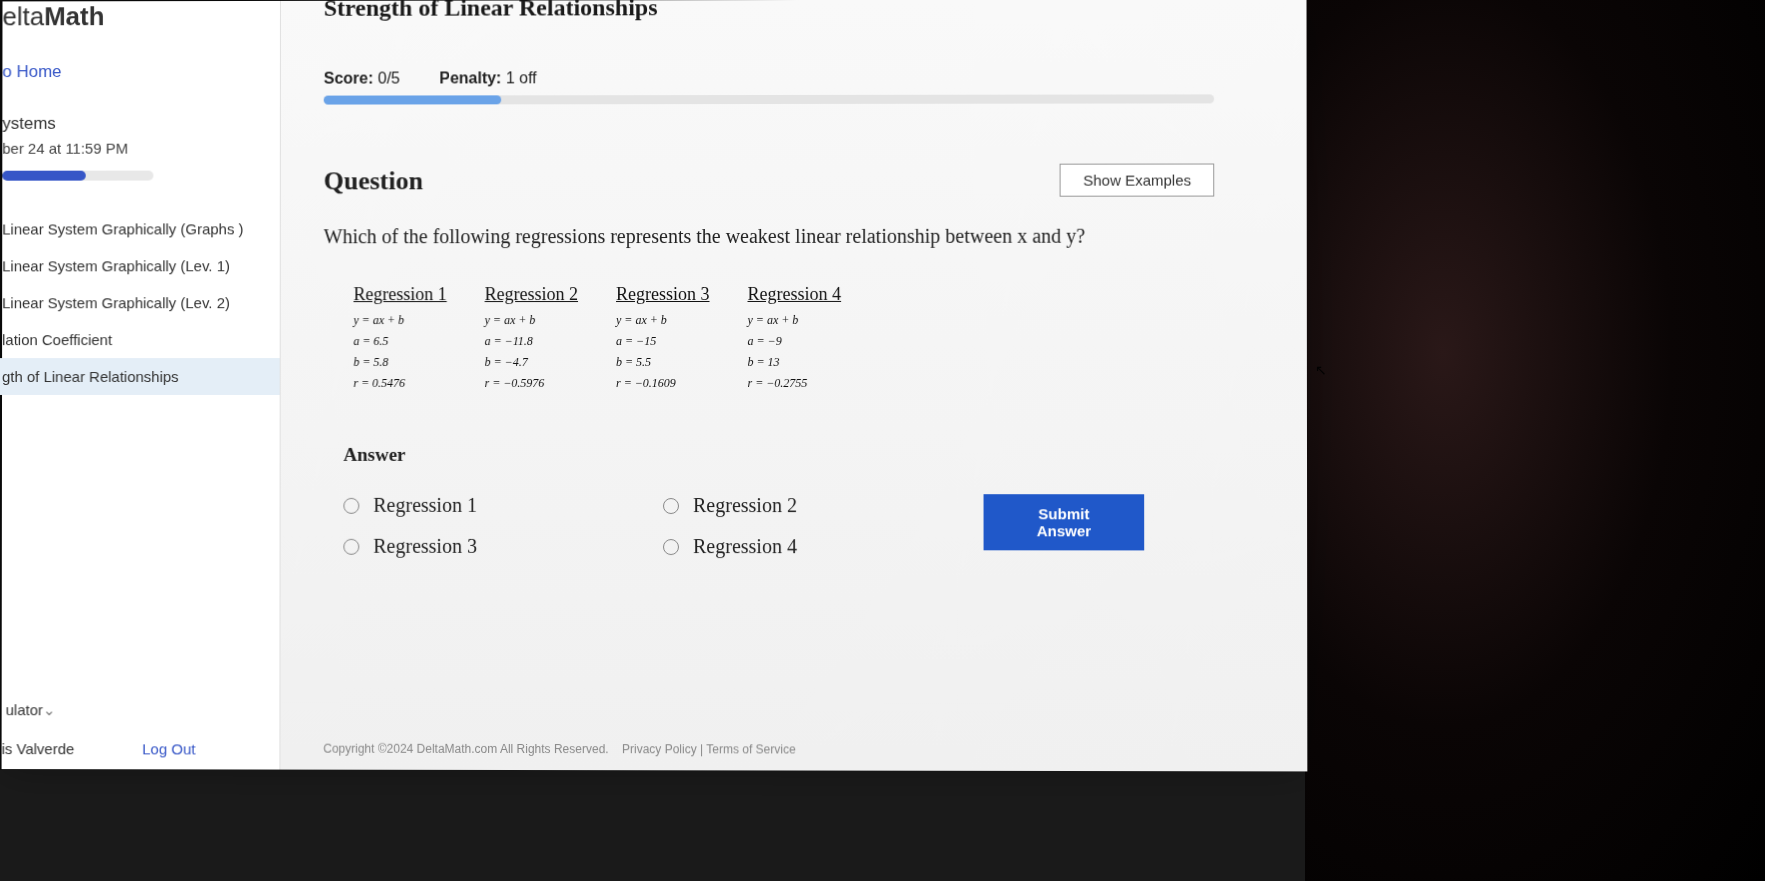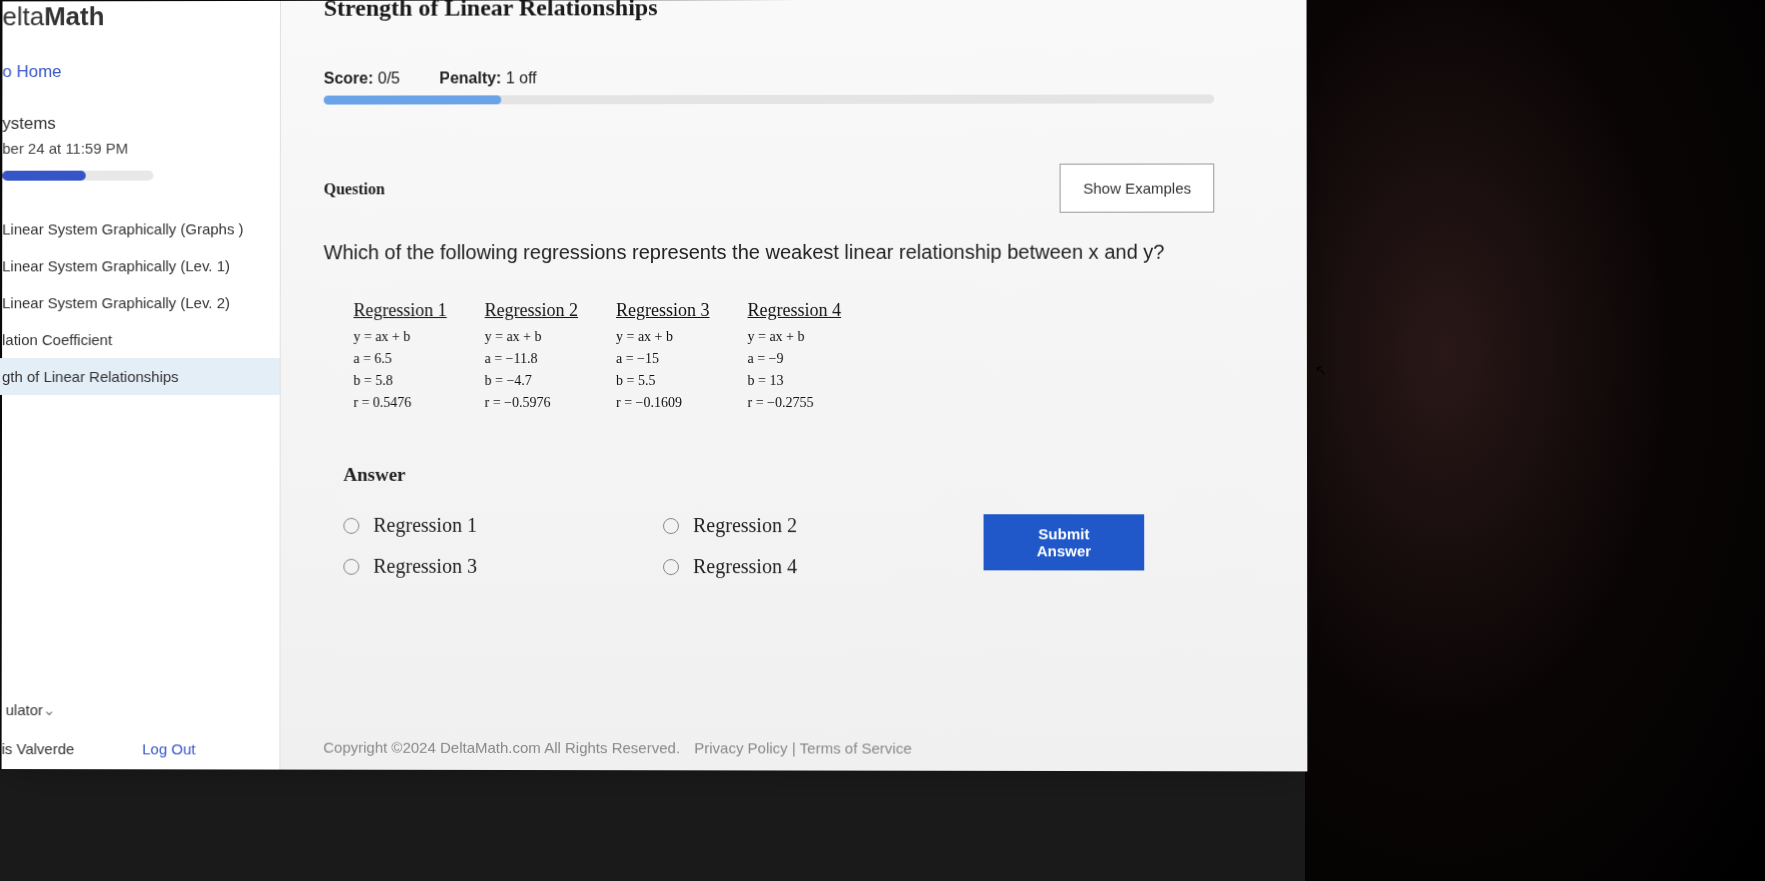--- a/index.html
+++ b/index.html
@@ -23,34 +23,34 @@
 .logout{color:#3656c7;margin-left:64px}
 .main{position:absolute;left:293px;top:0;width:980px;height:770px;padding:0 0 0 30px}
 .page-title{font-family:Georgia,"Times New Roman",serif;font-size:24px;font-weight:700;color:#1a1a1a;padding:0 0 48px 0;margin-top:-6px}
 .score-row{font-size:16px;color:#222;padding-bottom:8px}
 .score-row .lbl{font-weight:700}
 .score-row .pen{margin-left:35px}
 .score-row .pen .pl{font-weight:700}
 .main-progress{height:9px;background:#e4e4e4;border-radius:5px;width:890px;margin-bottom:60px}
 .main-progress .fill{height:100%;width:20%;background:#6aa3e8;border-radius:5px}
 .q-head{display:flex;justify-content:space-between;align-items:center;width:890px;margin-bottom:28px}
-.q-head h2{font-family:Georgia,serif;font-size:16px;font-weight:700;color:#222}
-.show-ex{border:1px solid #999;background:#fff;color:#333;font-size:15px;padding:15px 22px;cursor:pointer}
-.q-text{font-family:Liberation Sans, sans-serif;font-size:20px;color:#222;margin-bottom:36px}
+.q-head h2{font-family:Georgia,serif;font-size:26px;font-weight:700;color:#222}
+.show-ex{border:1px solid #999;background:#fff;color:#333;font-size:15px;padding:7px 22px;cursor:pointer}
+.q-text{font-family:Liberation Serif, serif;font-size:20px;color:#222;margin-bottom:36px}
 .reg-table{display:flex;gap:38px;margin-left:30px;margin-bottom:50px}
 .reg-col{font-family:"Latin Modern",Georgia,serif}
 .reg-col .h{font-size:18px;text-decoration:underline;color:#111;padding-bottom:5px}
-.reg-col .eq{font-size:14px;color:#111;padding:3px 0}
+.reg-col .eq{font-size:12px;font-style:italic;color:#111;padding:3px 0}
 .ans-h{font-family:Georgia,serif;font-size:19px;font-weight:700;color:#222;margin-left:20px;margin-bottom:28px}
 .ans-row{display:flex;align-items:center;width:890px;margin-left:20px}
 .ans-opts{display:grid;grid-template-columns:320px 320px;row-gap:18px}
 .ans-opt{display:flex;align-items:center;gap:14px;font-family:Georgia,serif;font-size:20px;color:#222;cursor:pointer}
 .radio{width:16px;height:16px;border:1.5px solid #888;border-radius:50%}
 .submit{background:#2058c9;color:#fff;border:none;font-size:15px;font-weight:600;padding:11px 34px;cursor:pointer;margin-left:auto;margin-right:90px;align-self:flex-start}
-.footer{position:absolute;bottom:14px;left:30px;font-size:15px;color:#888}
+.footer{position:absolute;bottom:14px;left:30px;font-size:12px;color:#888}
 .footer a{color:#888;text-decoration:none;margin-left:10px}
 .cursor{position:absolute;left:1020px;top:362px;font-size:14px;color:#000;pointer-events:none}
 </style>
 </head>
 <body>
 
 <div class="dark-right"></div>
 <div class="dark-bottom"></div>
 
 <div class="screen">

